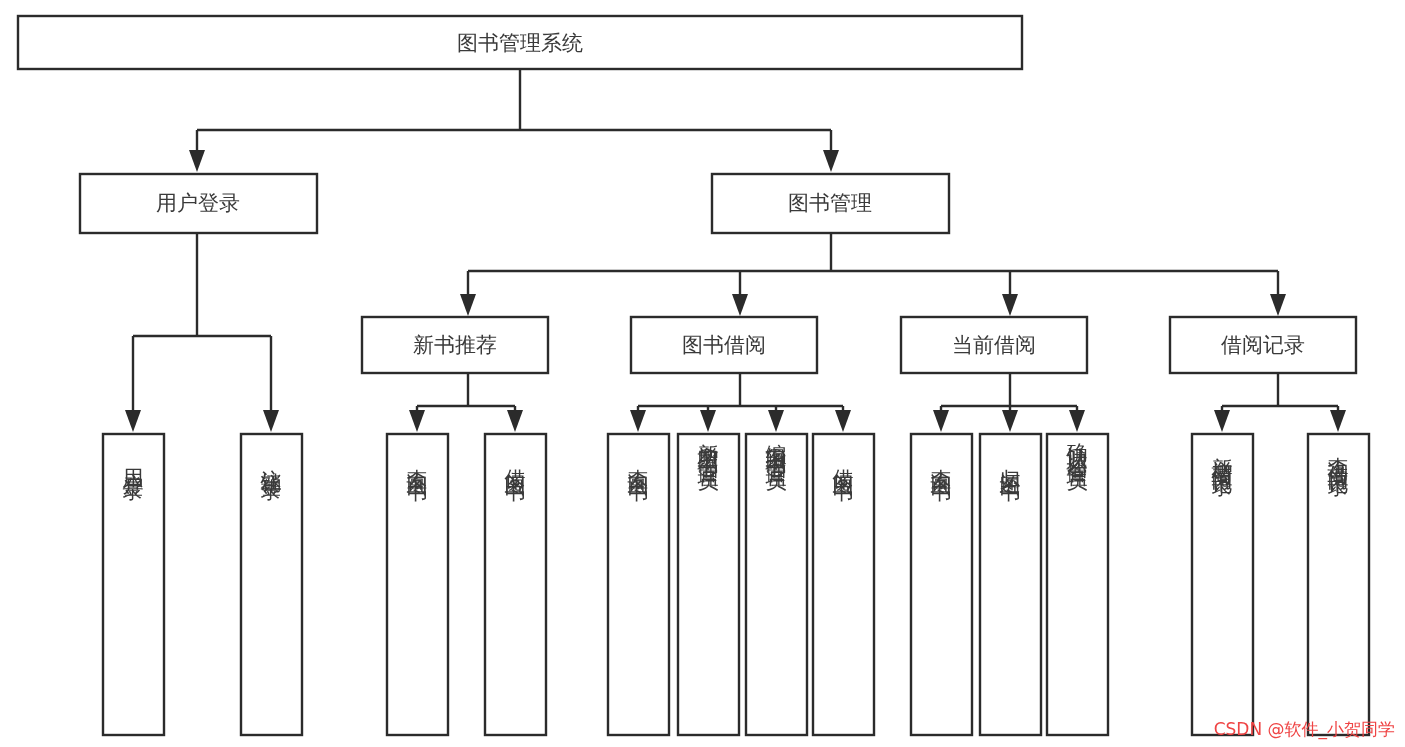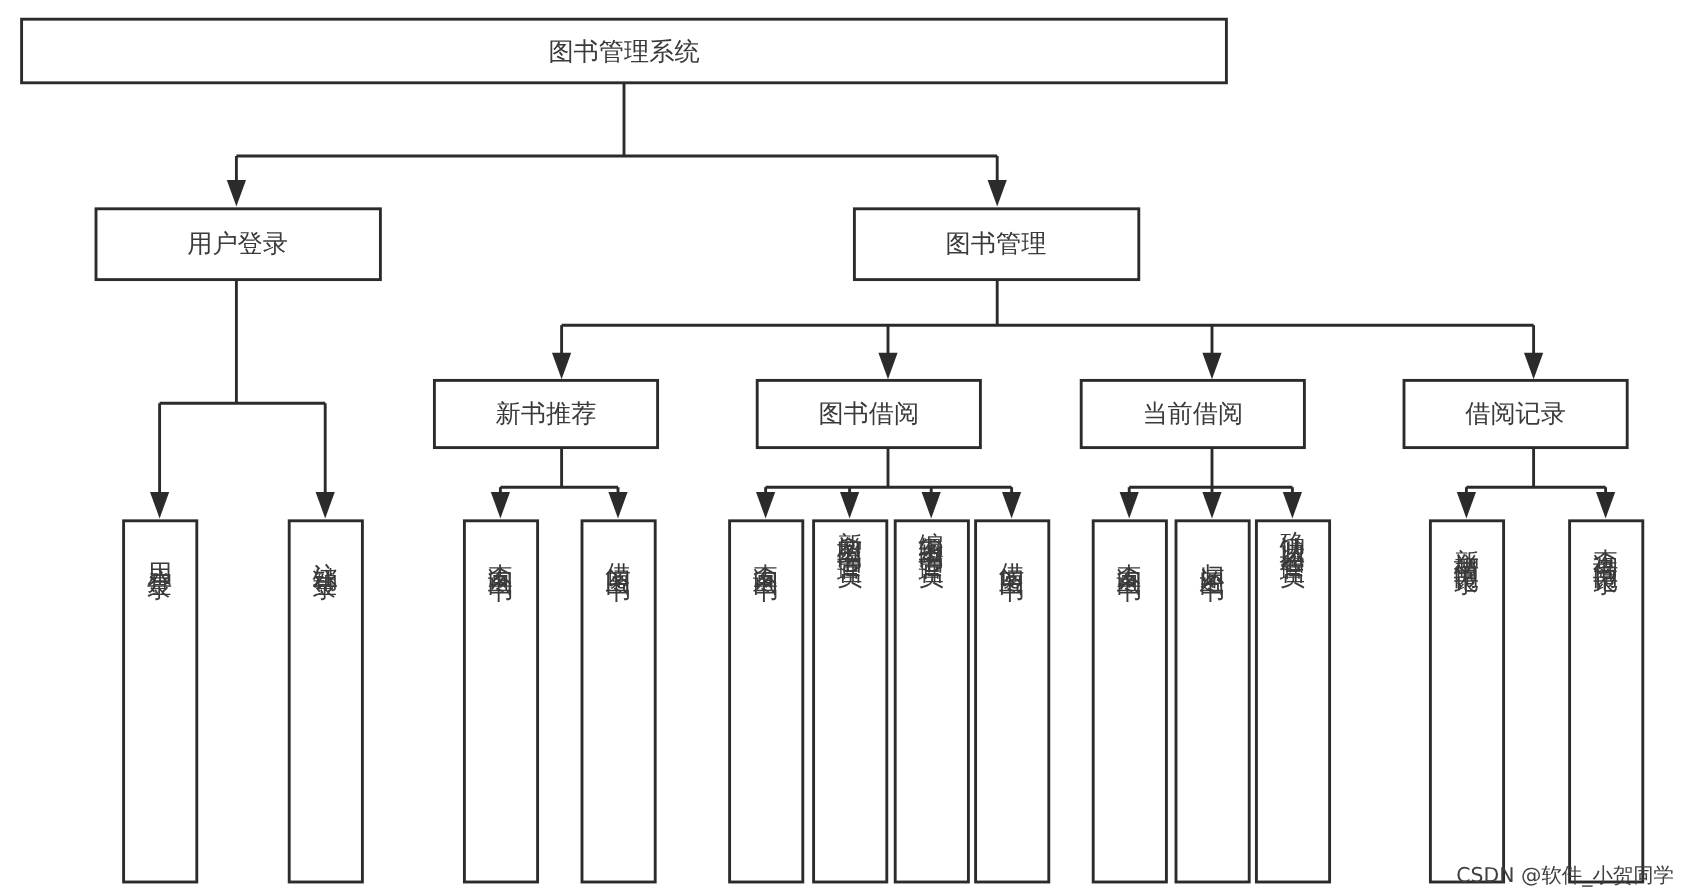--- a/index.html
+++ b/index.html
@@ -58,21 +58,21 @@
     text-orientation: upright;
     text-anchor: middle;
     letter-spacing: 4px;
   }
   .watermark {
     position: absolute;
     right: 10px;
     bottom: 6px;
     font-family: "DejaVu Sans", "Liberation Sans", sans-serif;
     font-size: 17px;
-    color: #404040;
+    color: #ef4444;
     white-space: nowrap;
     pointer-events: none;
     margin-left: 35px;
   }
 </style>
 </head>
 <body>
 
 <div id="diagram-root">
 

